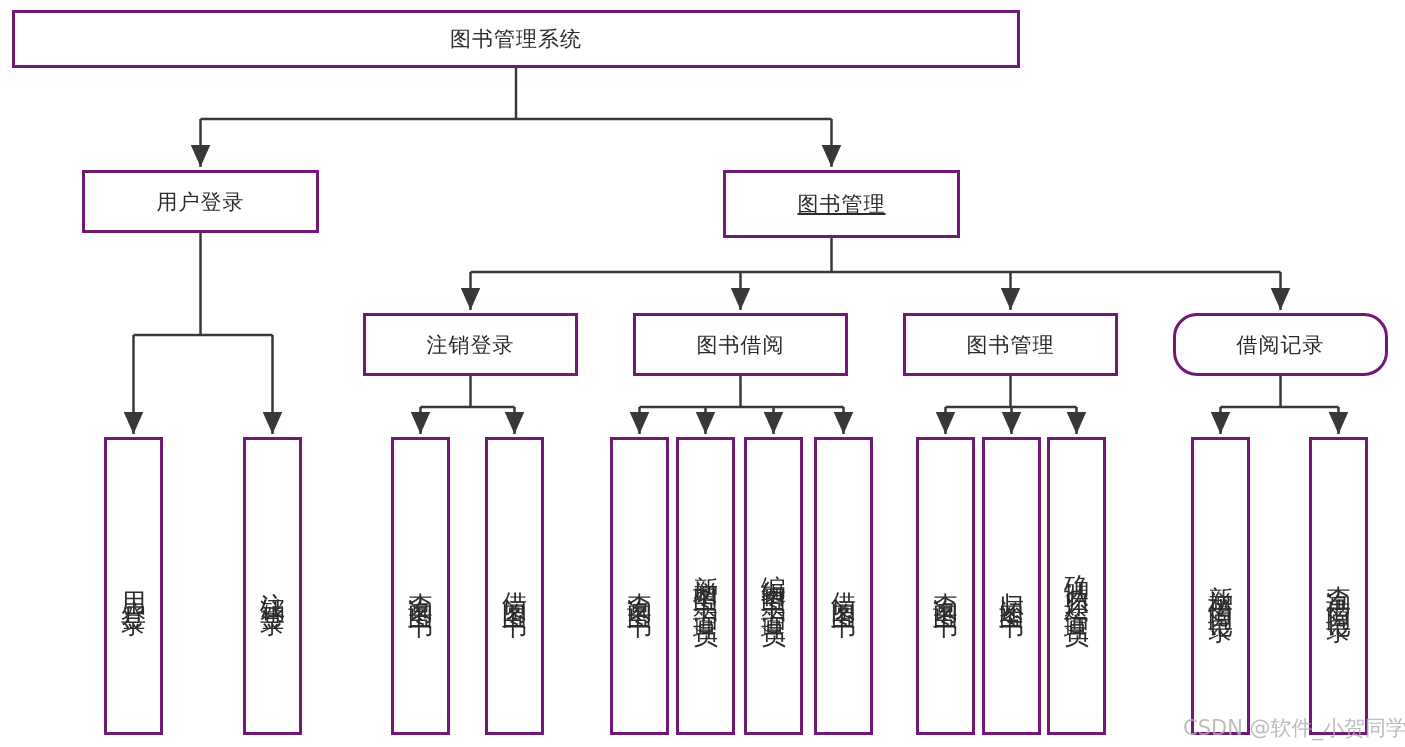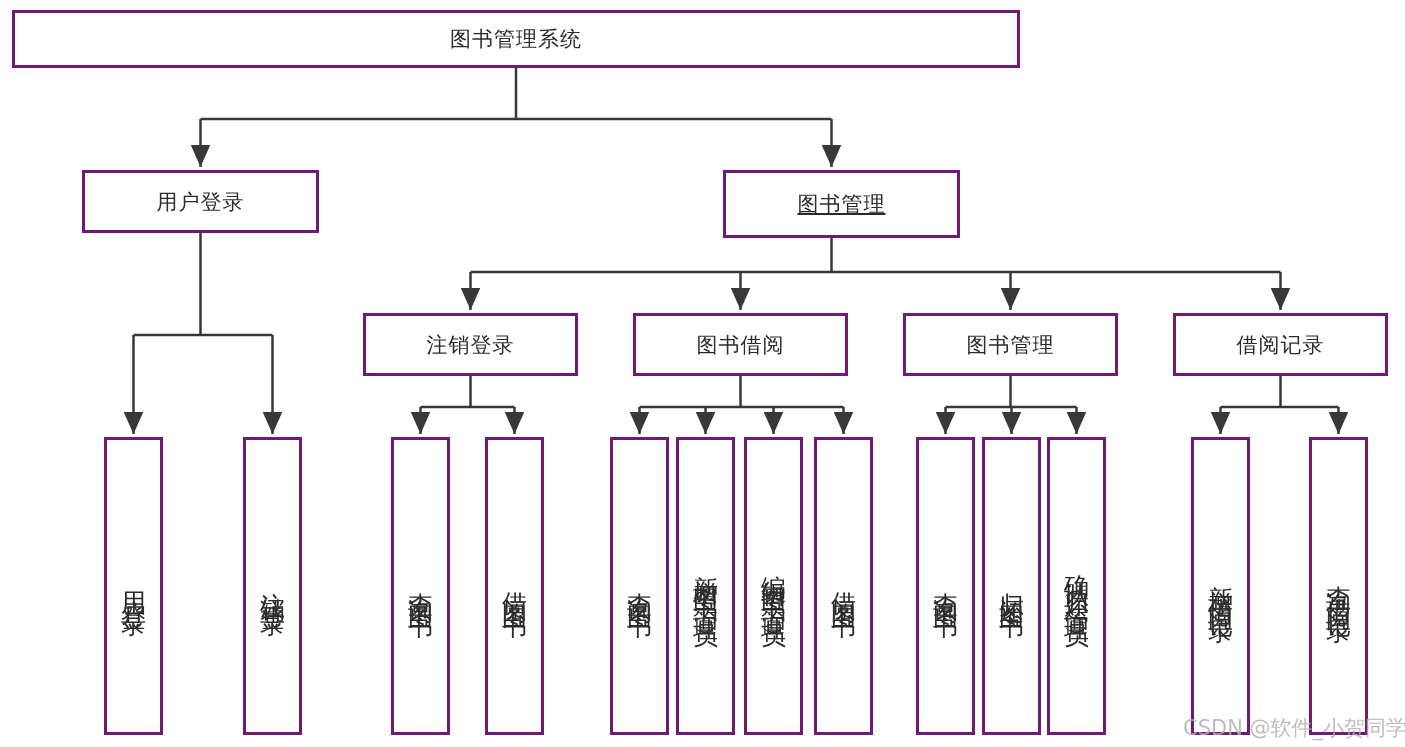--- a/index.html
+++ b/index.html
@@ -44,21 +44,21 @@
     letter-spacing: 7px;
     line-height: 1;
   }
   .root-node  { left: 12px;  top: 10px;  width: 1008px; height: 58px; }
   .l2-a       { left: 82px;  top: 170px; width: 237px;  height: 63px; }
   .l2-b       { left: 723px; top: 170px; width: 237px;  height: 68px; text-decoration: underline; }
   .l3         { top: 313px;  width: 215px; height: 63px; }
   .l3-0 { left: 363px; }
   .l3-1 { left: 633px; font-family: Liberation Serif, serif; }
   .l3-2 { left: 903px; }
-  .l3-3 { left: 1173px; }
+  .l3-3 { left: 1173px; border-radius: 24px; }
   .l4         { top: 437px;  width: 59px; height: 298px; }
   .l4-0  { left: 104px; }
   .l4-1  { left: 243px; }
   .l4-2  { left: 391px; }
   .l4-3  { left: 485px; }
   .l4-4  { left: 610px; }
   .l4-5  { left: 676px; }
   .l4-6  { left: 744px; }
   .l4-7  { left: 814px; }
   .l4-8  { left: 916px; }

